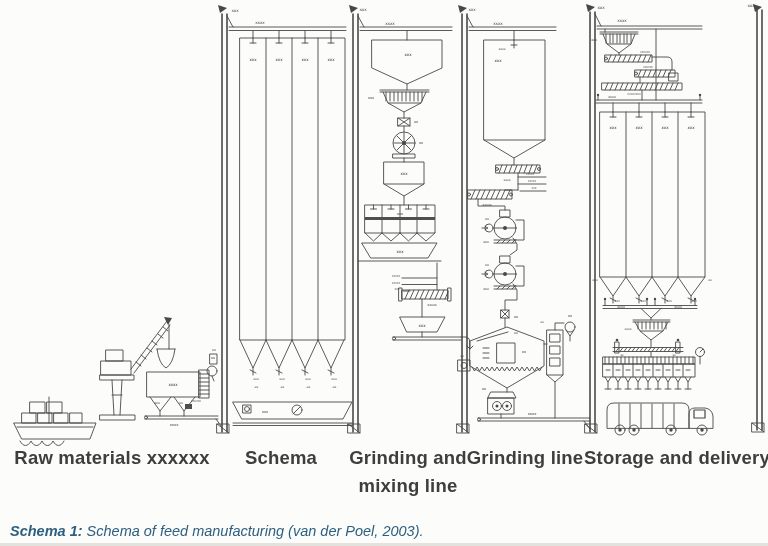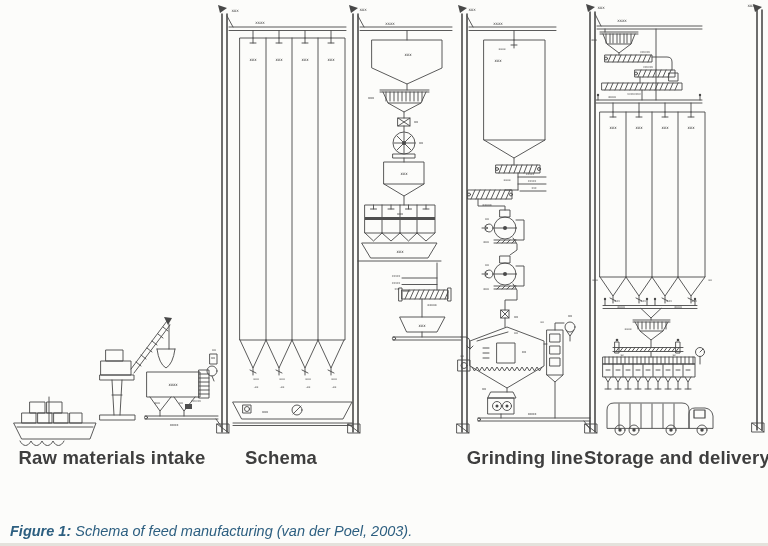--- a/index.html
+++ b/index.html
@@ -433,21 +433,25 @@
         <text x="694" y="302" font-size="3" text-anchor="middle" stroke="none">+xx</text>
         <text x="621" y="308" font-size="3.4" text-anchor="middle" stroke="none">xxxx</text>
         <text x="678" y="308" font-size="3.4" text-anchor="middle" stroke="none">xxxx</text>
         <text x="628" y="330" font-size="3.2" text-anchor="middle" stroke="none">xxxx</text>
         <text x="622" y="355.5" font-size="2.8" text-anchor="middle" stroke="none">xx</text>
         <text x="674" y="355.5" font-size="2.8" text-anchor="middle" stroke="none">xx</text>
         <text x="751" y="7" font-size="4.2" text-anchor="middle" stroke="none">xxx</text>
       </g>
 </svg>
 
-<div class="sec-label" style="left:112px">Raw materials intake</div>
+<div class="sec-label" style="left:112px">Raw materials xxxxxx</div>
 <div class="sec-label" style="left:281px">Schema</div>
+<div class="sec-label" style="left:408px">
+  <div>Grinding and</div>
+  <div>mixing line</div>
+</div>
 <div class="sec-label" style="left:525px">Grinding line</div>
 <div class="sec-label" style="left:677px">Storage and delivery</div>
 
-<div class="caption"><span class="cap-prefix">Figure 1:</span><span> Schema of feed manufacturing (van der Poel, 2003).</span></div>
+<div class="caption"><span class="cap-prefix">Schema 1:</span><span> Schema of feed manufacturing (van der Poel, 2003).</span></div>
 
 <div class="bottom-strip"></div>
 </div>
 
 </body></html>

